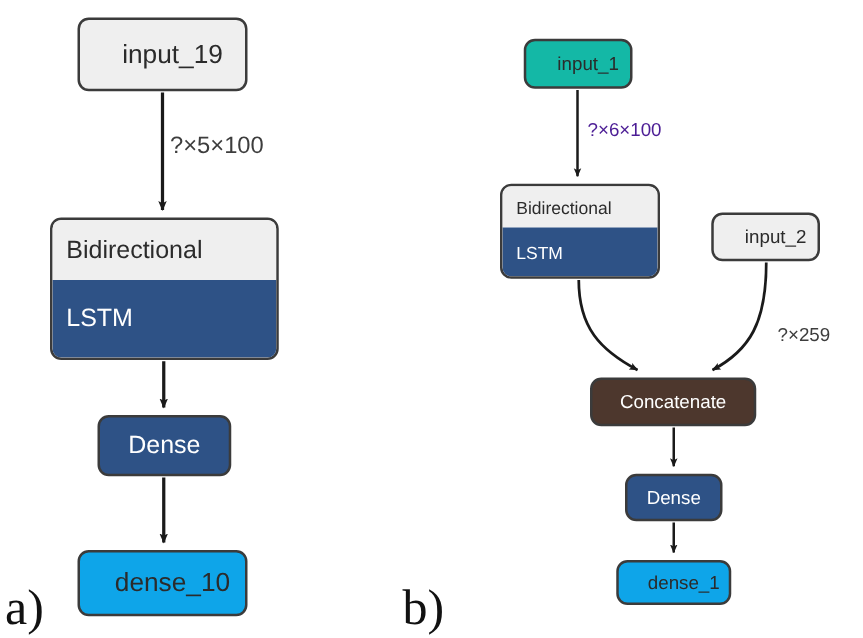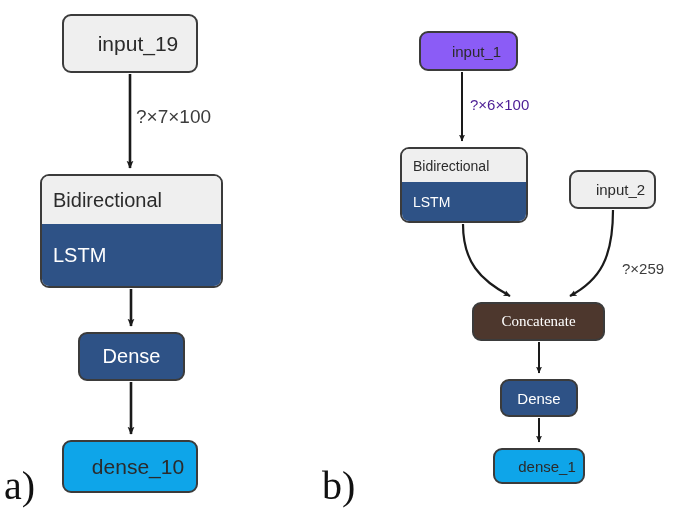--- a/index.html
+++ b/index.html
@@ -123,36 +123,36 @@
 </div>
 
 <div class="node dense" style="left: 78px; top: 332px; width: 107px; height: 49px; border-color: rgb(59, 59, 59); background: rgb(46, 82, 134);">
   <div class="row" style="height: 100%; font-size: 20px;">Dense</div>
 </div>
 
 <div class="node plain" style="left: 62px; top: 440px; width: 136px; height: 53px; border-color: rgb(59, 59, 59); background: #0ea5e9;">
   <div class="row" style="height: 100%; font-size: 21px;">dense_10</div>
 </div>
 
-<div class="edge-label" style="left: 136px; top: 106px; font-size: 19px; color: rgb(61, 61, 61);">?×7×100</div>
+<div class="edge-label" style="left: 136px; top: 106px; font-size: 19px; color: rgb(61, 61, 61);">?×5×100</div>
 
-<div class="node plain" style="left: 419px; top: 31px; width: 99px; height: 40px; border-color: rgb(59, 59, 59); background: #8b5cf6;">
+<div class="node plain" style="left: 419px; top: 31px; width: 87px; height: 40px; border-color: rgb(59, 59, 59); background: #14b8a6;">
   <div class="row" style="height: 100%; font-size: 15px;">input_1</div>
 </div>
 
 <div class="node" style="left: 400px; top: 147px; width: 128px; height: 76px; border-color: rgb(59, 59, 59);">
   <div class="row head" style="height: 33px; font-size: 14px; background: rgb(239, 239, 239);">Bidirectional</div>
   <div class="row body-lstm" style="height: 39px; font-size: 14px; background: rgb(46, 82, 134); color: rgb(255, 255, 255);">LSTM</div>
 </div>
 
 <div class="node plain" style="left: 569px; top: 170px; width: 87px; height: 39px; border-color: rgb(59, 59, 59); background: rgb(239, 239, 239);">
   <div class="row" style="height: 100%; font-size: 15px;">input_2</div>
 </div>
 
-<div class="node concat" style="left: 472px; top: 302px; width: 133px; height: 39px; border-color: rgb(59, 59, 59); background: rgb(77, 55, 45); font-family: Liberation Serif, serif;">
+<div class="node concat" style="left: 472px; top: 302px; width: 133px; height: 39px; border-color: rgb(59, 59, 59); background: rgb(77, 55, 45);">
   <div class="row" style="height: 100%; font-size: 15px;">Concatenate</div>
 </div>
 
 <div class="node dense" style="left: 500px; top: 379px; width: 78px; height: 38px; border-color: rgb(59, 59, 59); background: rgb(46, 82, 134);">
   <div class="row" style="height: 100%; font-size: 15px;">Dense</div>
 </div>
 
 <div class="node plain" style="left: 493px; top: 448px; width: 92px; height: 36px; border-color: rgb(59, 59, 59); background: #0ea5e9;">
   <div class="row" style="height: 100%; font-size: 15px;">dense_1</div>
 </div>

